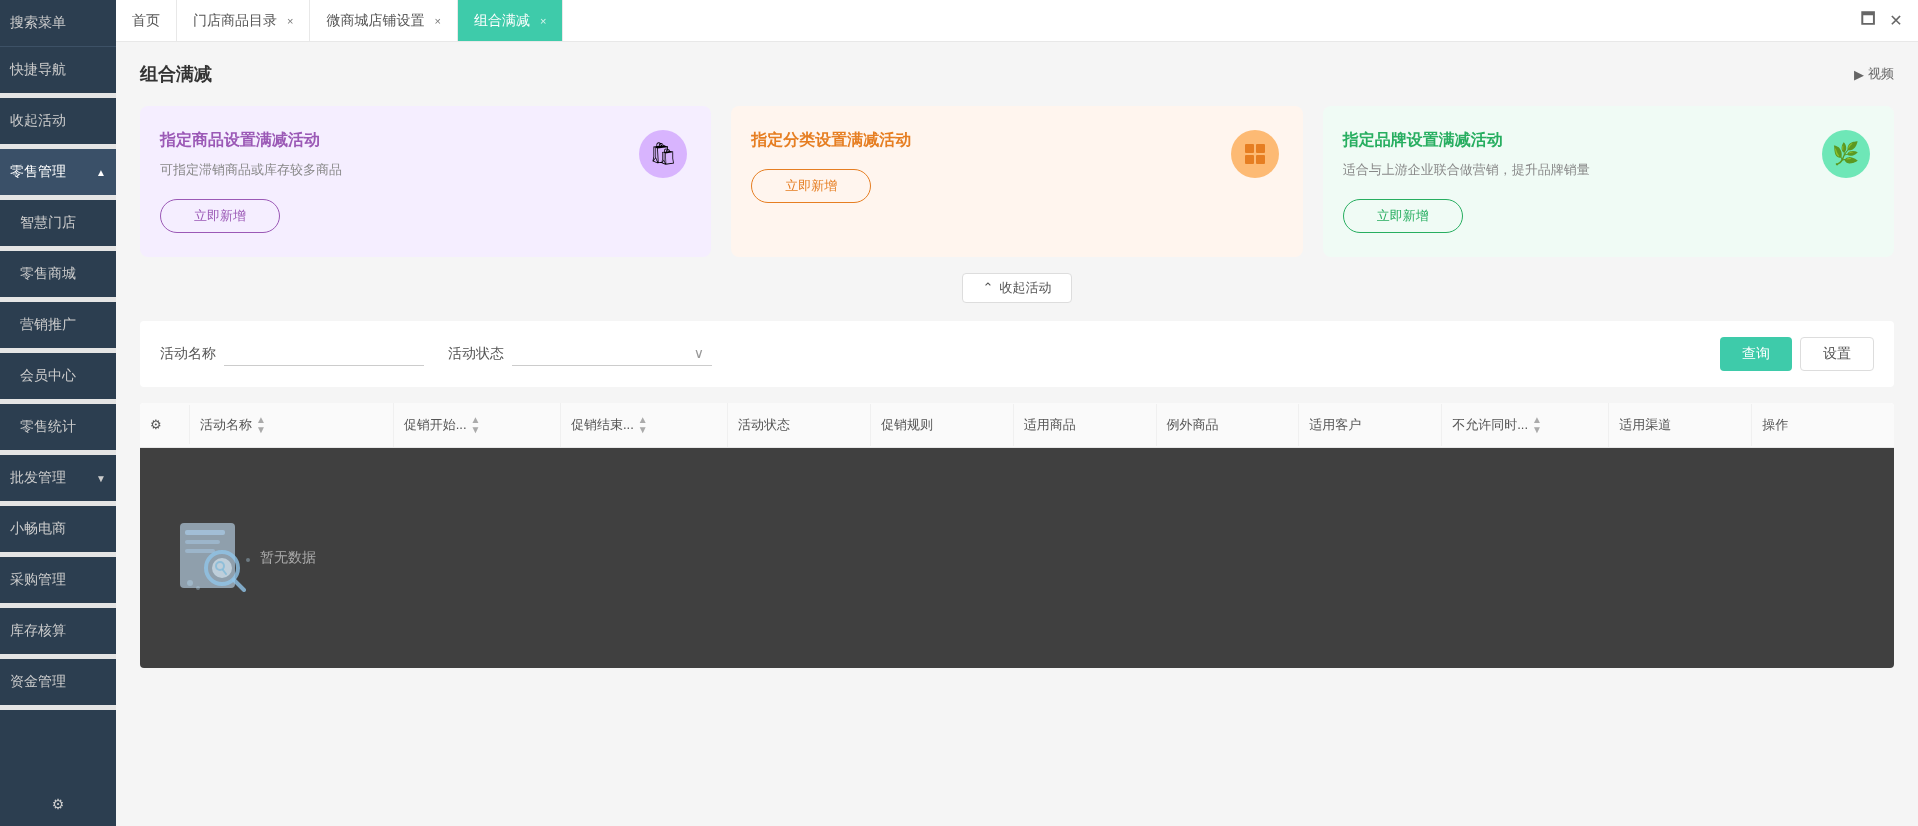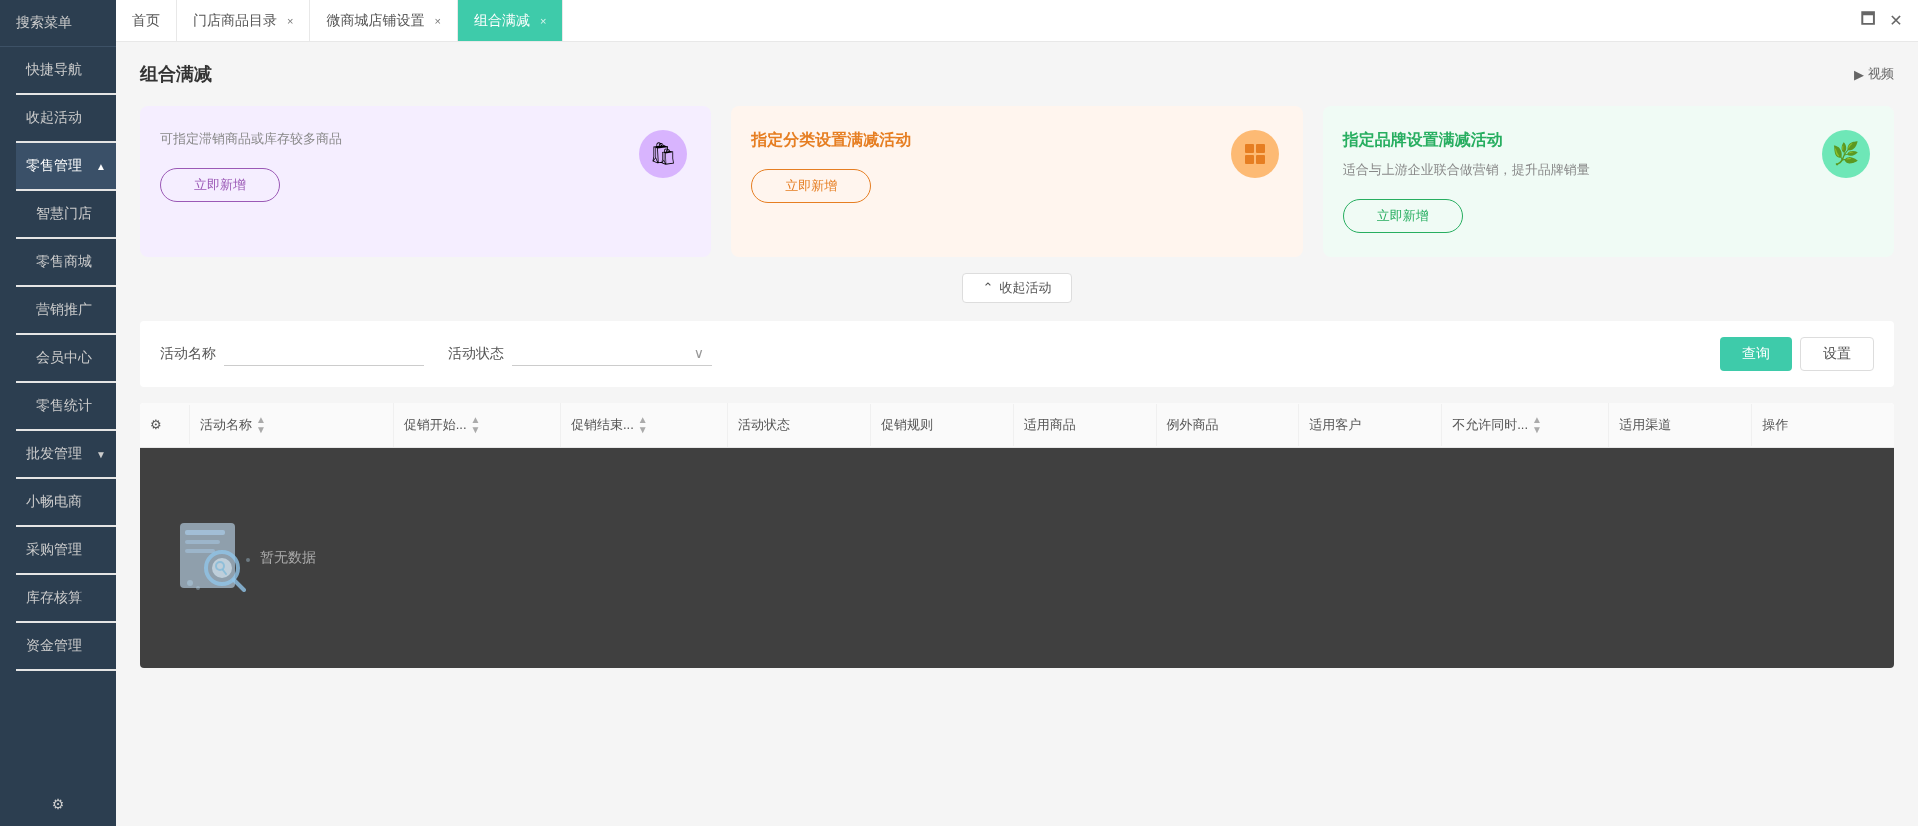--- a/index.html
+++ b/index.html
@@ -9,36 +9,35 @@
     .sidebar {
       width: 116px;
       background: #2c3e50;
       color: #fff;
       display: flex;
       flex-direction: column;
       flex-shrink: 0;
       height: 100%;
     }
     .sidebar-search {
-      padding: 14px 16px;
+      padding: 14px 10px;
       font-size: 14px;
       color: #ccc;
       cursor: pointer;
       border-bottom: 1px solid #3d5166;
     }
     .sidebar-item {
       padding: 14px 10px;
       font-size: 14px;
       color: #ccc;
       cursor: pointer;
       display: flex;
       align-items: center;
       justify-content: space-between;
-      border-bottom: 2px solid #e5e5e5;
-      margin-left: 16px;
+      border-bottom: 5px solid #e5e5e5;
     }
     .sidebar-item.active { background: #3a5068; color: #fff; }
     .sidebar-item .arrow { font-size: 10px; }
     .sidebar-bottom {
       margin-top: auto;
       padding: 14px 10px;
       display: flex;
       align-items: center;
       justify-content: center;
       cursor: pointer;
@@ -422,20 +421,21 @@
       <div class="video-link">
         <span>▶</span>
         <span>视频</span>
       </div>
     </div>
 
     <div class="activity-cards">
 
       <div class="activity-card card-purple">
         <div class="card-icon" style="background:#d8b4fe;">🛍</div>
+        <div class="card-title">指定商品设置满减活动</div>
         <div class="card-desc">可指定滞销商品或库存较多商品</div>
         <button class="card-btn">立即新增</button>
       </div>
 
       <div class="activity-card card-orange">
         <div class="card-icon" style="background:#fdba74; font-size:18px;">
           <svg width="24" height="24" viewBox="0 0 24 24" fill="#e67e22">
               <rect x="2" y="2" width="9" height="9" rx="1"></rect>
               <rect x="13" y="2" width="9" height="9" rx="1"></rect>
               <rect x="2" y="13" width="9" height="9" rx="1"></rect>

